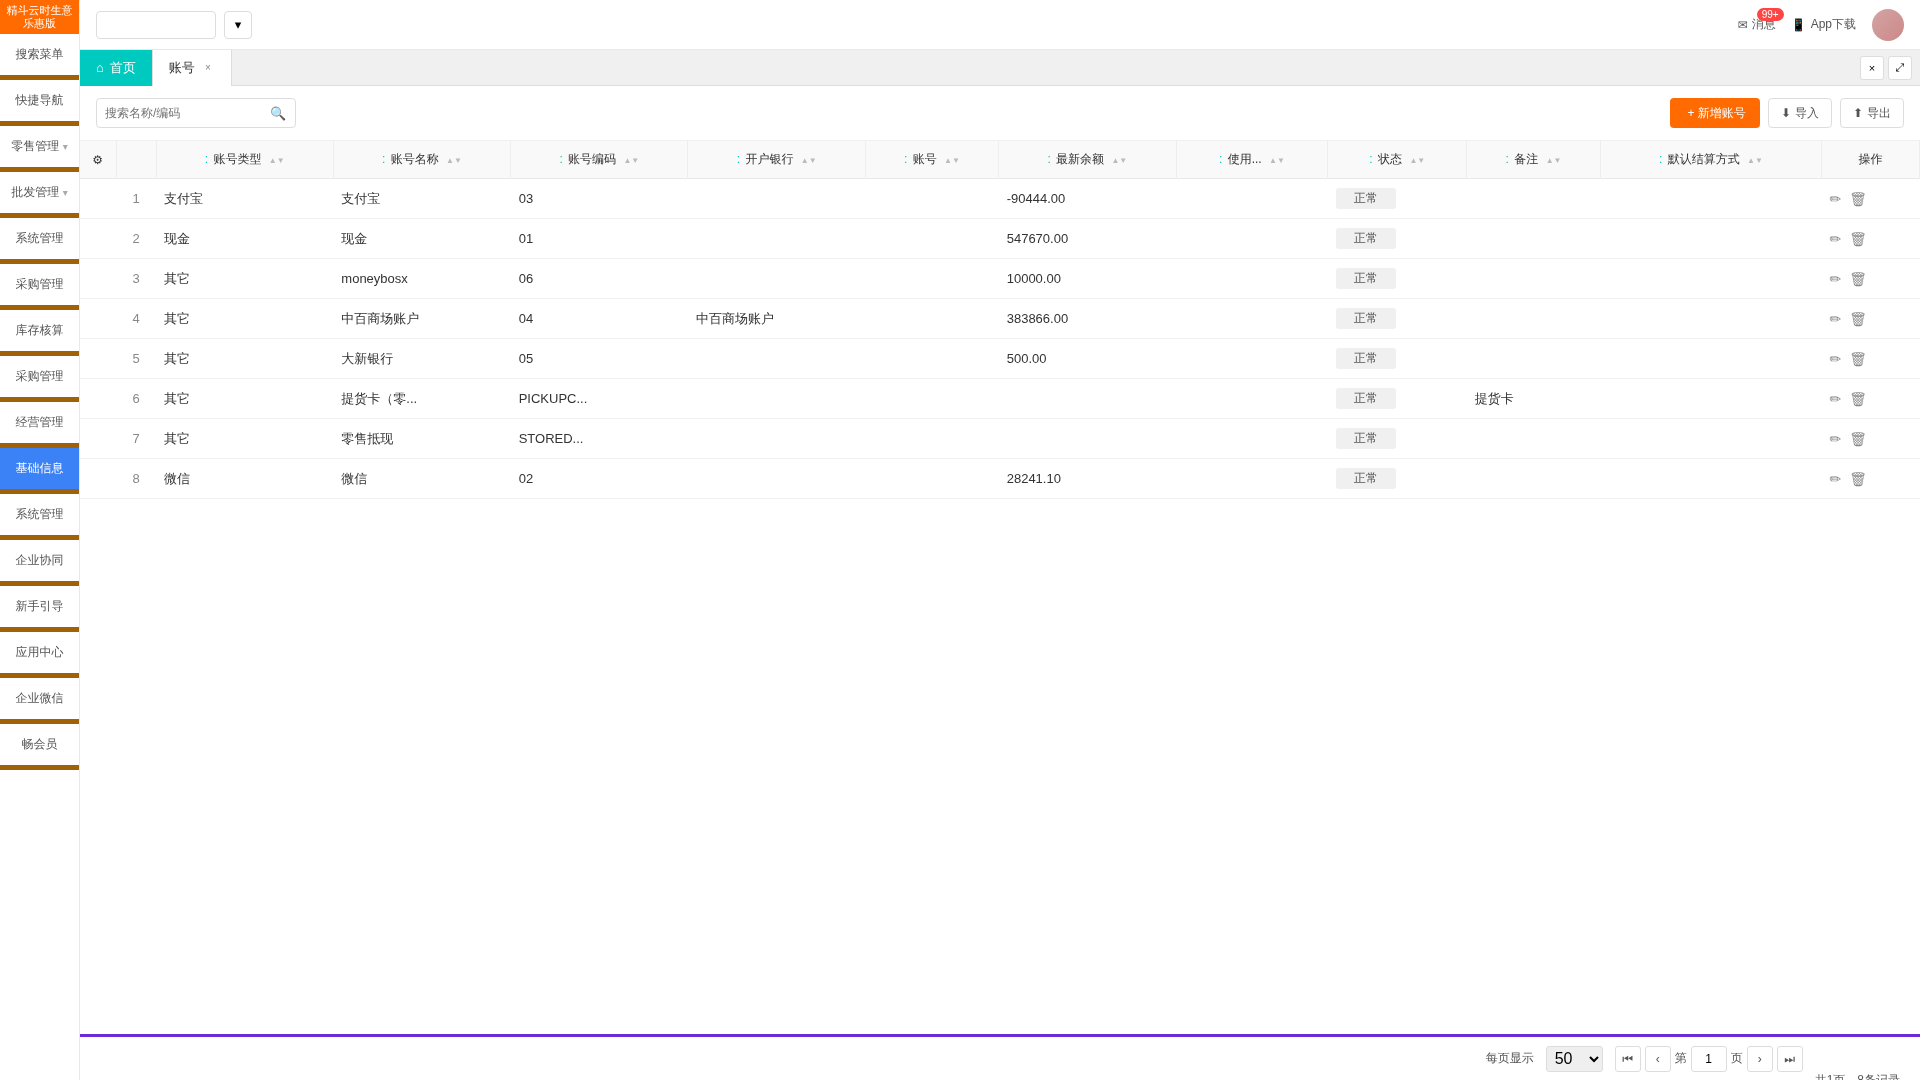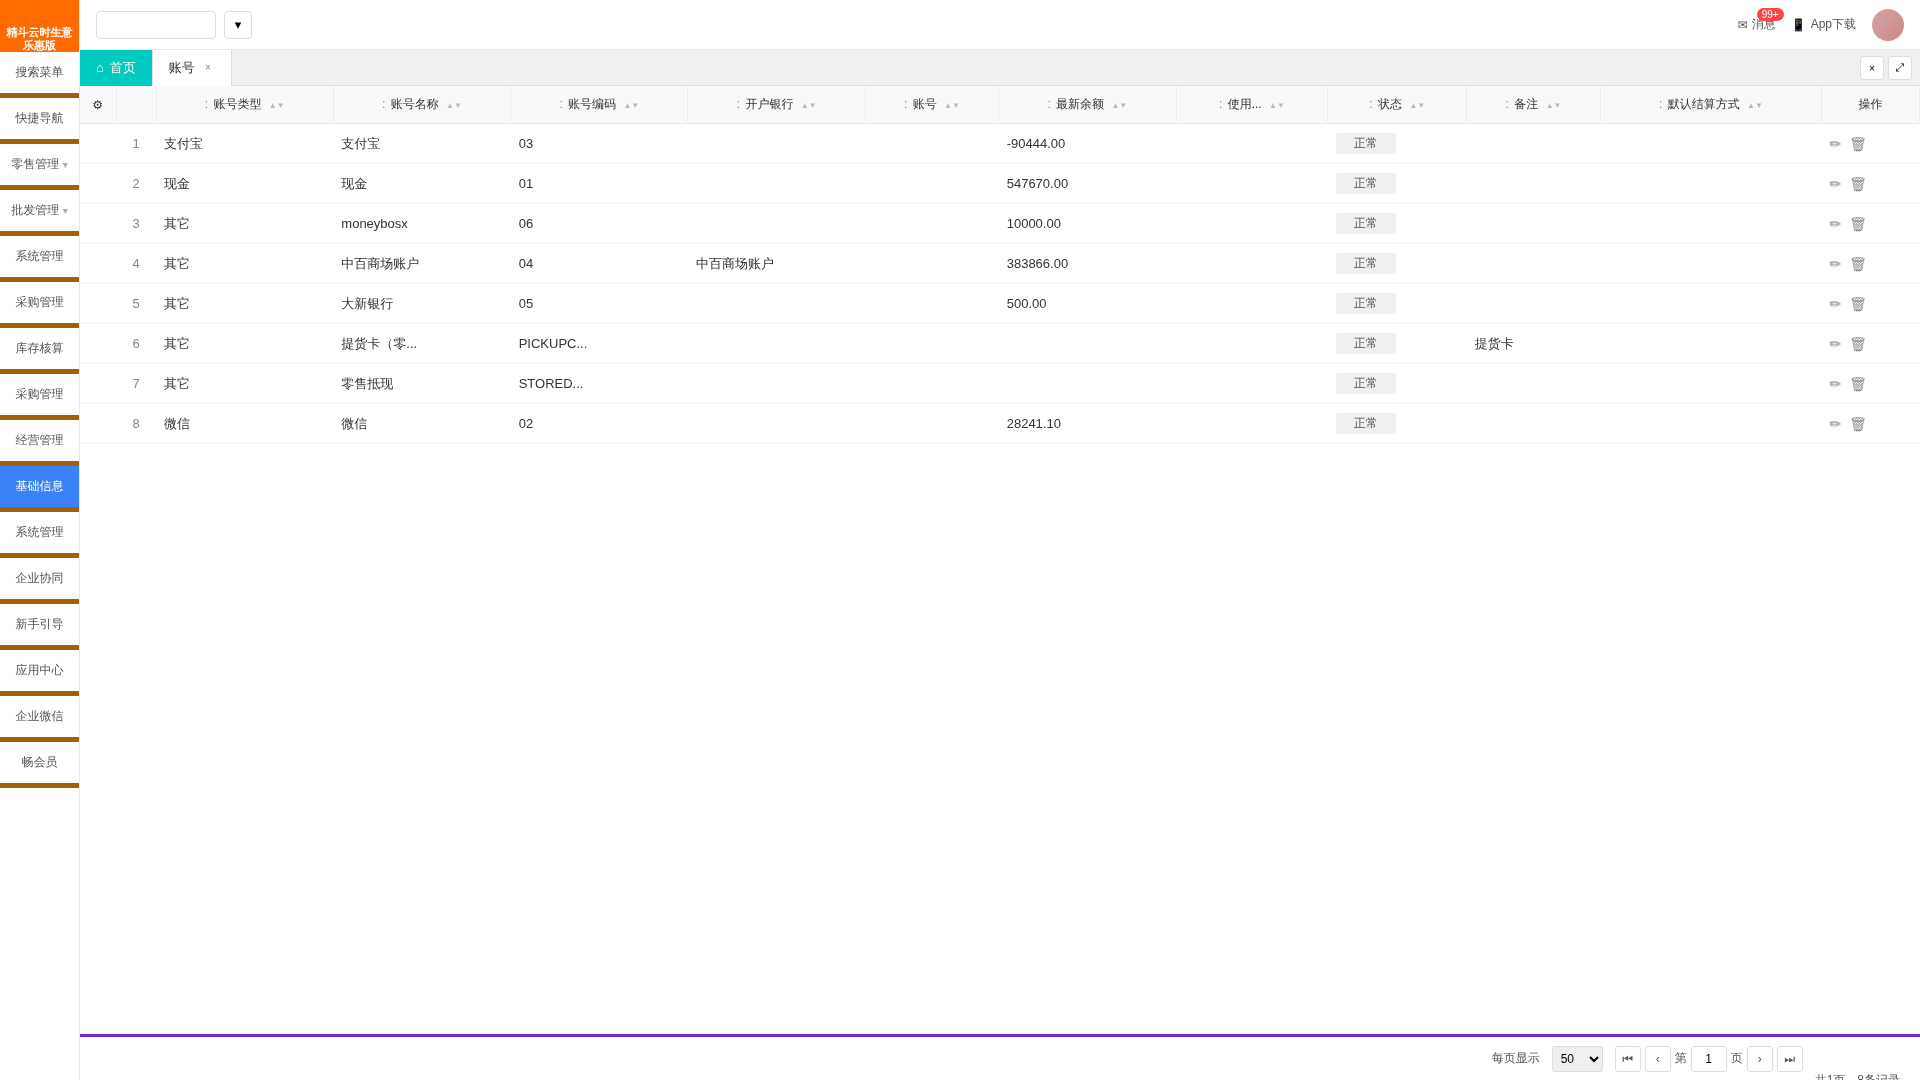--- a/index.html
+++ b/index.html
@@ -9,27 +9,27 @@
     .sidebar {
       width: 80px;
       background: #fff;
       display: flex;
       flex-direction: column;
       border-right: 1px solid #e8e8e8;
       flex-shrink: 0;
     }
     .sidebar-logo {
       background: #ff6b00;
-      height: 52px;
-      display: flex;
-      align-items: flex-end;
+      height: 34px;
+      display: flex;
+      align-items: center;
       justify-content: center;
       color: white;
       font-size: 11px;
-      font-weight: bold;
+      font-weight: normal;
     }
     .sidebar-logo-text { line-height: 1.2; text-align: center; }
     .sidebar-item {
       padding: 12px 4px;
       text-align: center;
       cursor: pointer;
       color: #555;
       font-size: 12px;
       border-bottom: 5px solid #a16207;
     }
@@ -302,21 +302,21 @@
       justify-content: flex-end;
       padding: 0 20px;
       gap: 12px;
       background: white;
     }
     .page-size-label { font-size: 12px; color: #555; }
     .page-size-select {
       border: 1px solid #ddd;
       border-radius: 3px;
       padding: 2px 4px;
-      font-size: 12px;
+      font-size: 16px;
       height: 26px;
     }
     .page-nav {
       display: flex;
       align-items: center;
       gap: 4px;
     }
     .page-btn {
       width: 26px;
       height: 26px;
@@ -434,20 +434,40 @@
       <span class="tab-close">×</span>
     </div>
     <div class="tabbar-actions">
       <button class="tabbar-action-btn">×</button>
       <button class="tabbar-action-btn">⤢</button>
     </div>
   </div>
 
   <div class="content">
 
+    <div class="toolbar">
+      <div class="search-box">
+        <input type="text" placeholder="搜索名称/编码" style="">
+        <span class="search-icon">🔍</span>
+      </div>
+      <div class="toolbar-right">
+        <button class="btn-add">
+          <span></span>
+          <span>+ 新增账号</span>
+        </button>
+        <button class="btn-import">
+          <span>⬇</span>
+          <span>导入</span>
+        </button>
+        <button class="btn-export">
+          <span>⬆</span>
+          <span>导出</span>
+        </button>
+      </div>
+    </div>
 
     <div class="table-wrapper">
       <table>
         <thead>
           <tr>
             <th class="gear-col">
               <span>⚙</span>
             </th>
             <th style="width:40px;"></th>
             <th>

